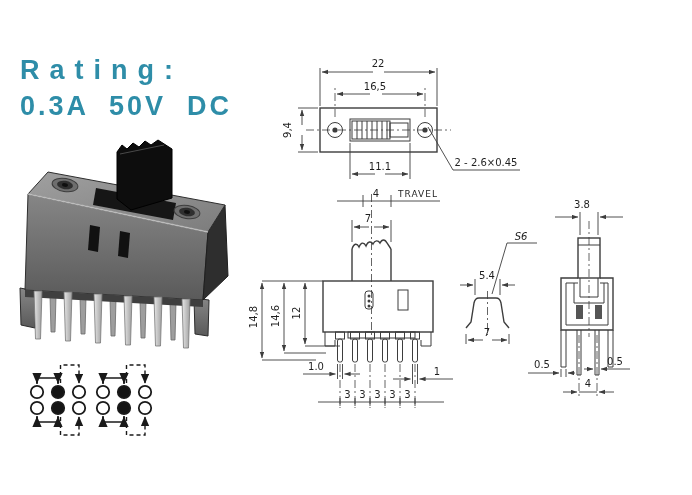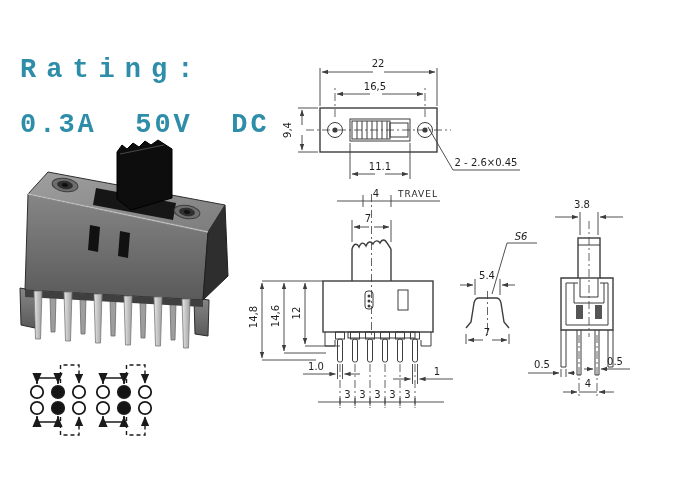--- a/index.html
+++ b/index.html
@@ -1,21 +1,21 @@
 <!DOCTYPE html>
 <html><head>
 <meta charset="utf-8">
 <style>
   html,body{margin:0;padding:0;background:#fff;}
   .canvas{position:relative;width:692px;height:495px;background:#ffffff;overflow:hidden;
           font-family:"DejaVu Sans",sans-serif;}
   .rating{position:absolute;left:20px;top:52px;color:#2e8da8;
-          font-family:Liberation Mono, monospace;font-weight:bold;}
+          font-family:Liberation Sans, sans-serif;font-weight:bold;}
   .rating-line{font-size:27px;line-height:36px;letter-spacing:10px;white-space:pre;}
-  .rating-line.r2{letter-spacing:3px;margin-top:19px;}
+  .rating-line.r2{letter-spacing:3px;}
   svg{position:absolute;overflow:visible;}
   .ln{stroke:#3d3d3d;fill:none;stroke-width:1;}
   .lnb{stroke:#3d3d3d;fill:none;stroke-width:1.4;}
   .dim{stroke:#3d3d3d;fill:none;stroke-width:0.9;}
   .cl{stroke:#3d3d3d;fill:none;stroke-width:0.8;stroke-dasharray:8 3 2 3;}
   .dt{fill:#1f1f1f;font-family:"DejaVu Sans",sans-serif;font-size:10px;}
   .dts{fill:#1f1f1f;font-family:"DejaVu Sans",sans-serif;font-size:9px;letter-spacing:1px;}
   .sc-solid{stroke:#1a1a1a;stroke-width:1.6;fill:none;}
   .sc-dash{stroke:#1a1a1a;stroke-width:1.4;fill:none;stroke-dasharray:4 3;}
   .sc-open{fill:#ffffff;stroke:#1a1a1a;stroke-width:1.8;}

